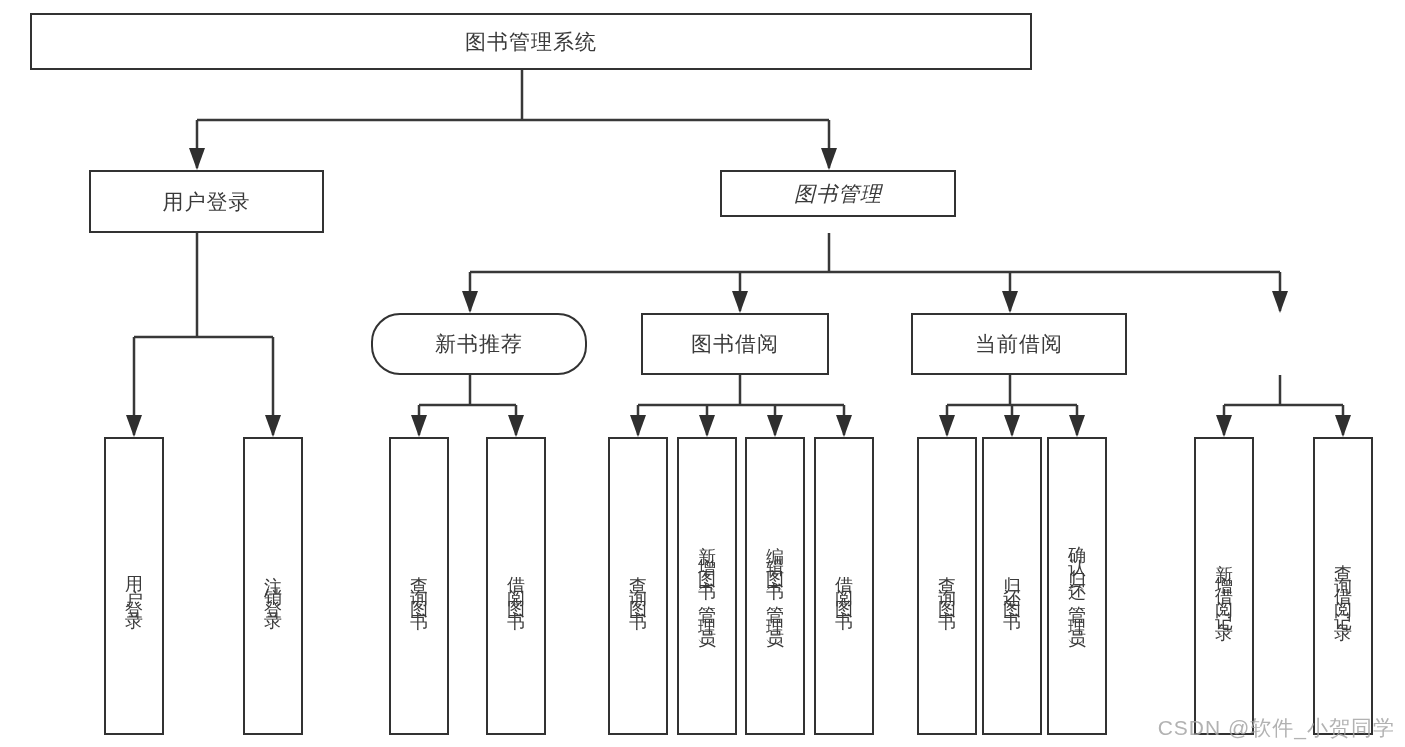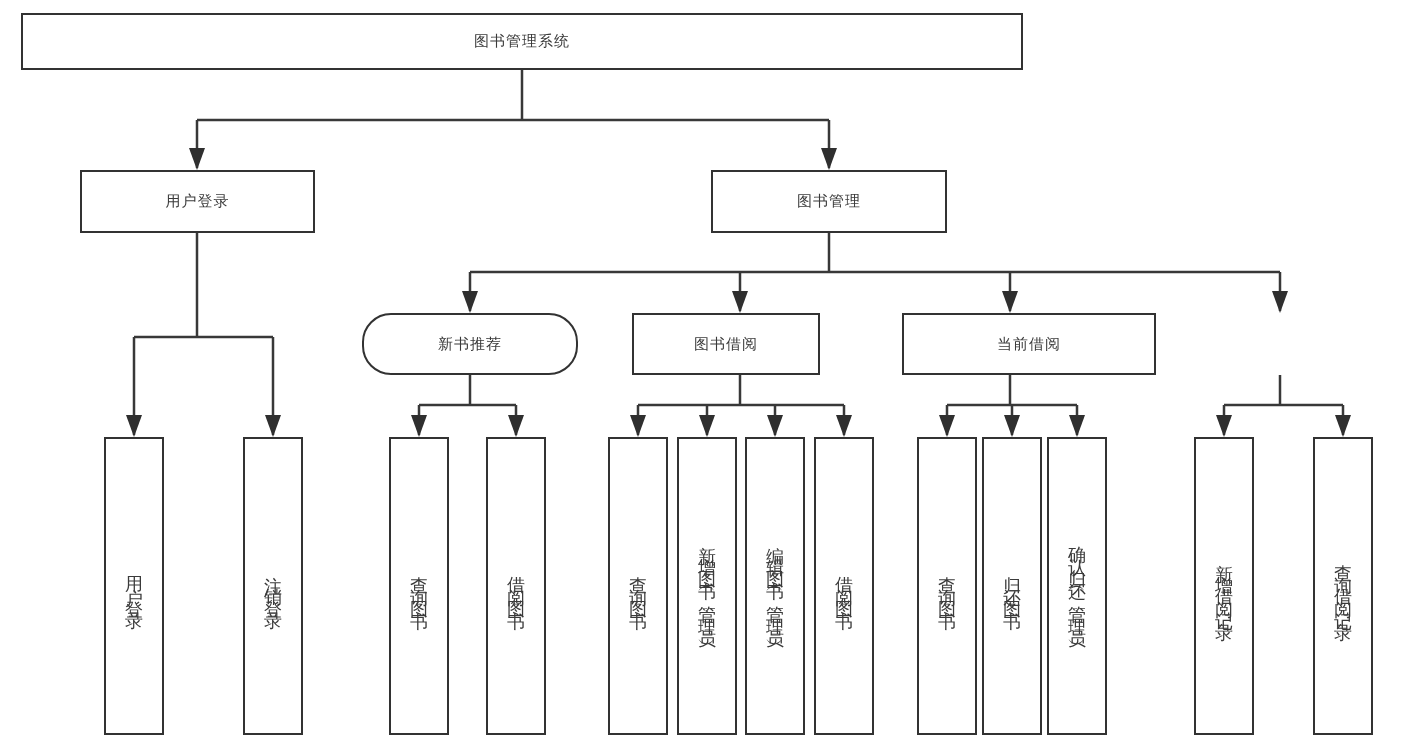--- a/index.html
+++ b/index.html
@@ -21,21 +21,21 @@
   .box {
     position: absolute;
     background: #ffffff;
     border: 2.5px solid #323232;
     color: #3a3a3a;
     display: flex;
     align-items: center;
     justify-content: center;
     z-index: 2;
   }
-  .hbox { font-size: 15px; letter-spacing: 1px; }
+  .hbox { font-size: 21px; letter-spacing: 1px; margin-left: 9px; }
   .leaf {
     width: 60px;
     height: 298px;
     top: 437px;
     writing-mode: vertical-rl;
     text-orientation: mixed;
     font-size: 18px;
     letter-spacing: 12px;
     line-height: 1;
   }
@@ -91,38 +91,39 @@
       <polygon points="1004,415 1020,415 1012,437"></polygon>
       <polygon points="1069,415 1085,415 1077,437"></polygon>
       <polygon points="1216,415 1232,415 1224,437"></polygon>
       <polygon points="1335,415 1351,415 1343,437"></polygon>
     </g>
   </svg>
 
   <div class="box hbox" style="left:21px; top:13px; width:1002px; height:57px;">图书管理系统</div>
 
   <div class="box hbox" style="left:80px; top:170px; width:235px; height:63px;">用户登录</div>
-  <div class="box hbox" style="left:711px; top:170px; width:236px; height:63px;">图书管理</div>
+  <div class="box hbox" style="left:711px; top:170px; width:236px; height:47px;font-style:italic;">图书管理</div>
 
   <div class="box hbox" style="left:362px; top:313px; width:216px; height:62px;border-radius:29px;">新书推荐</div>
   <div class="box hbox" style="left:632px; top:313px; width:188px; height:62px;">图书借阅</div>
-  <div class="box hbox" style="left:902px; top:313px; width:254px; height:62px;">当前借阅</div>
+  <div class="box hbox" style="left:902px; top:313px; width:216px; height:62px;">当前借阅</div>
 
   <div class="box leaf" style="left:104px;">用户登录</div>
   <div class="box leaf" style="left:243px;">注销登录</div>
 
   <div class="box leaf" style="left:389px;">查询图书</div>
   <div class="box leaf" style="left:486px;">借阅图书</div>
 
   <div class="box leaf" style="left:608px;">查询图书</div>
   <div class="box leaf" style="left:677px;">新增图书（管理员）</div>
   <div class="box leaf" style="left:745px;">编辑图书（管理员）</div>
   <div class="box leaf" style="left:814px;">借阅图书</div>
 
   <div class="box leaf" style="left:917px;">查询图书</div>
   <div class="box leaf" style="left:982px;">归还图书</div>
   <div class="box leaf" style="left:1047px;">确认归还（管理员）</div>
 
   <div class="box leaf" style="left:1194px;">新增借阅记录</div>
   <div class="box leaf" style="left:1313px;">查询借阅记录</div>
 
+  <div class="watermark">CSDN @软件_小贺同学</div>
 
 </div>
 
 </body></html>

